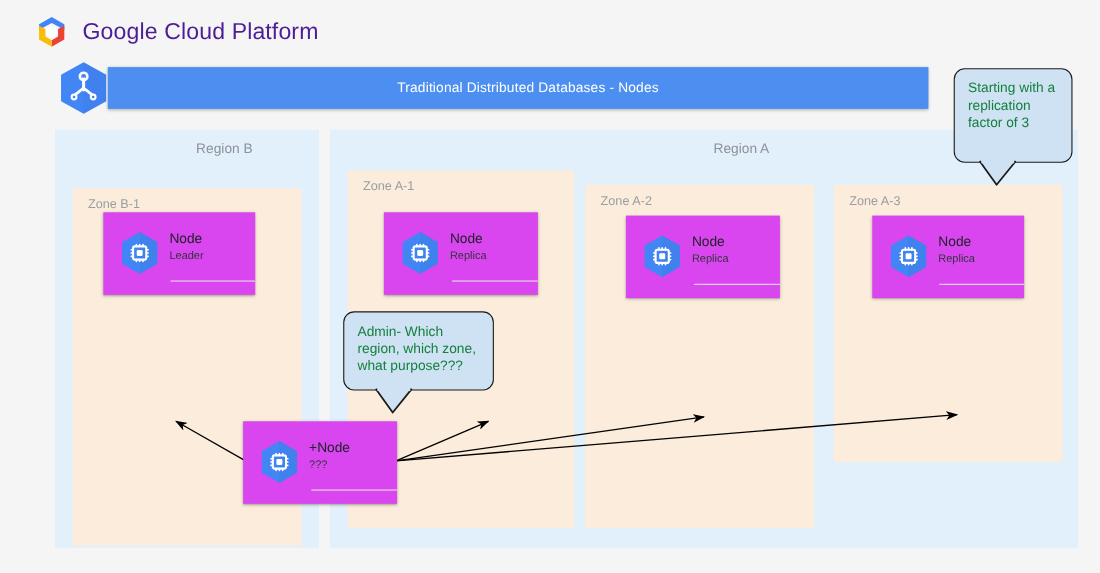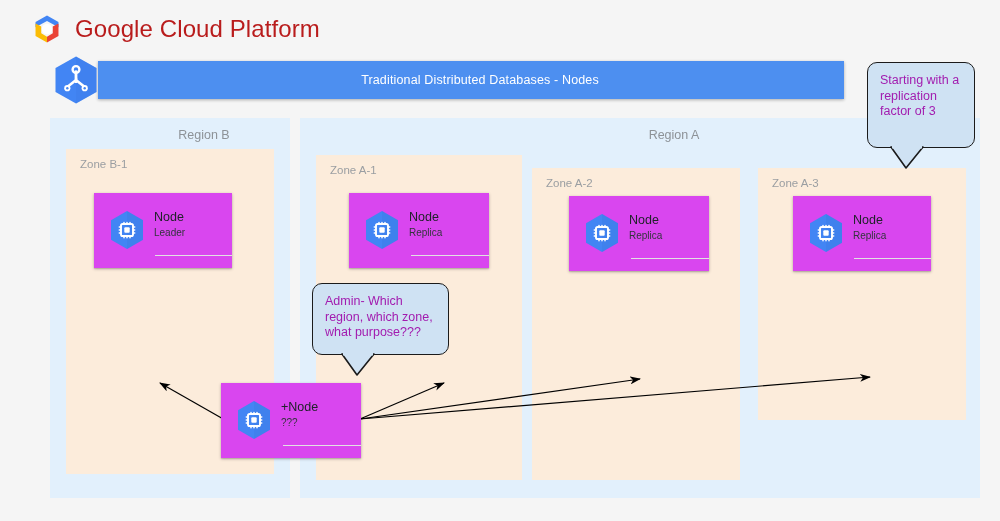--- a/index.html
+++ b/index.html
@@ -23,22 +23,22 @@
   #brand {
     position: absolute;
     left: 30px;
     top: 12px;
     display: flex;
     align-items: center;
     gap: 11px;
   }
   #brand-logo { width: 34px; height: 34px; display: block; }
   #brand-text {
-    font-size: 24px;
-    color: #b91c1c;
+    font-size: 21px;
+    color: #4c1d95;
     letter-spacing: .1px;
     white-space: nowrap;
   }
 
   
   #titlebar-row {
     position: absolute;
     left: 53px;
     top: 55px;
     display: flex;
@@ -92,21 +92,21 @@
     position: absolute;
     background: #fcecdb;
   }
   .zone-title {
     position: absolute;
     top: 9px;
     left: 14px;
     font-size: 11.5px;
     color: #9a9ea2;
   }
-  #zone-b1 { left: 66px;  top: 149px; width: 208px; height: 325px; }
+  #zone-b1 { left: 66px;  top: 171px; width: 208px; height: 325px; }
   #zone-a1 { left: 316px; top: 155px; width: 206px; height: 325px; }
   #zone-a2 { left: 532px; top: 168px; width: 208px; height: 312px; }
   #zone-a3 { left: 758px; top: 168px; width: 208px; height: 252px; }
 
   
   .node-card {
     position: absolute;
     background: #d946ef;
     box-shadow: 0 1px 3px rgba(0,0,0,.26), 0 1px 1px rgba(0,0,0,.10);
     box-sizing: border-box;
@@ -154,21 +154,21 @@
   
   .callout {
     position: absolute;
     background: #cfe2f3;
     border: 1.6px solid #1b1b1b;
     border-radius: 10px;
     box-sizing: border-box;
     padding: 10px 12px 9px 12px;
     font-size: 12.5px;
     line-height: 15.5px;
-    color: #a21caf;
+    color: #15803d;
   }
   .callout-tail {
     position: absolute;
     width: 34px;
     height: 22px;
     overflow: visible;
   }
   #callout-replication { left: 867px; top: 62px; width: 108px; height: 86px; }
   #callout-replication .callout-tail { left: 22px; top: 84px; }
   #callout-admin { left: 312px; top: 283px; width: 137px; height: 72px; }

